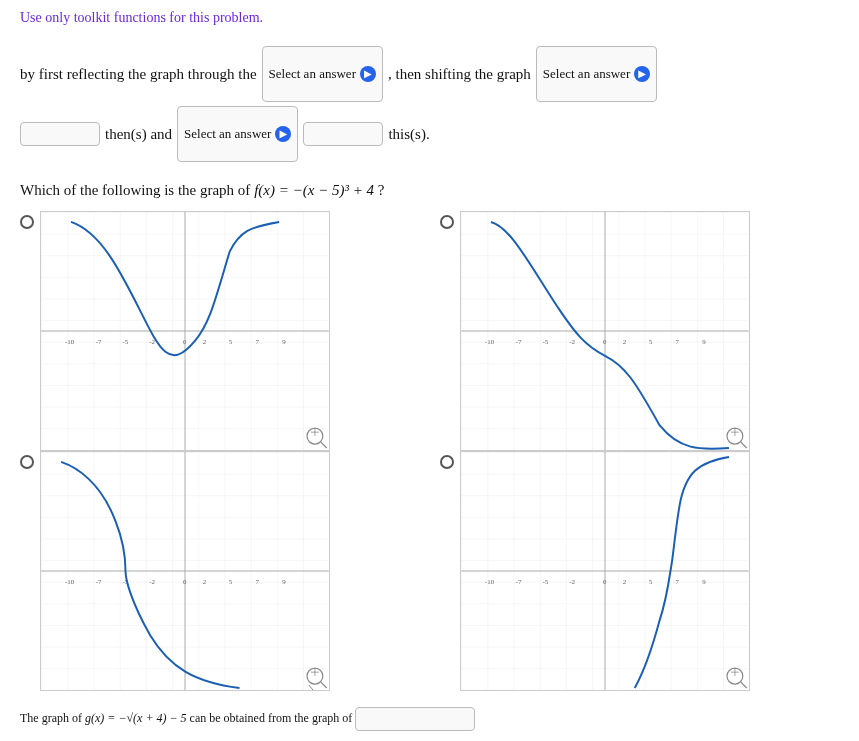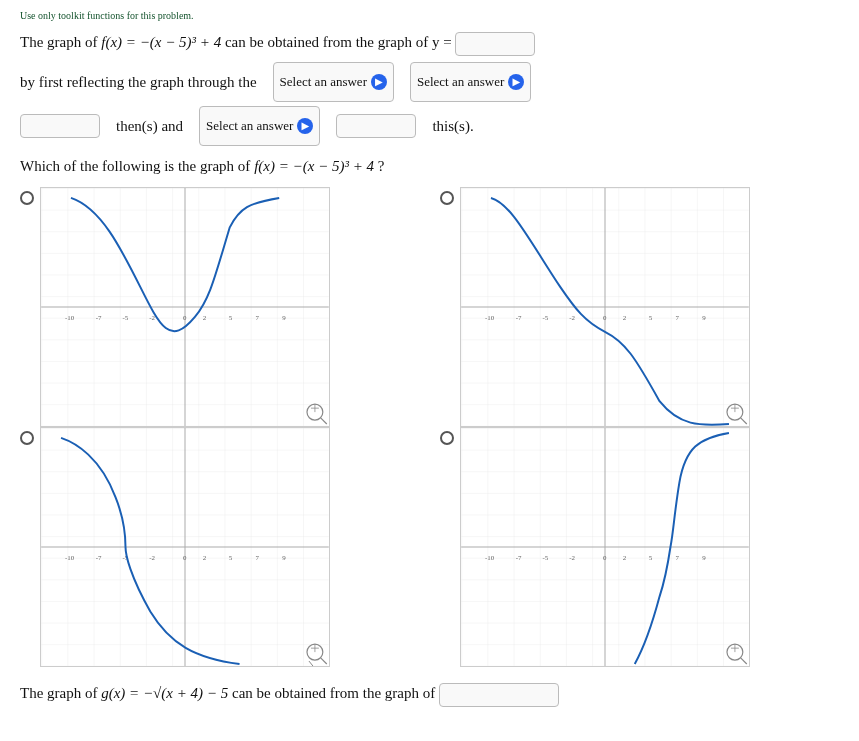--- a/index.html
+++ b/index.html
@@ -9,38 +9,38 @@
       width: 859px;
       min-height: 741px;
       overflow-x: hidden;
       font-size: 15px;
       color: #111;
     }
     .page {
       padding: 10px 20px 20px 20px;
     }
     .top-note {
-      font-size: 10px;
-      color: #14532d;
-      margin-bottom: 8px;
+      font-size: 14px;
+      color: #6d28d9;
+      margin-bottom: 20px;
     }
     .problem-text {
       font-size: 15px;
       line-height: 1.8;
       margin-bottom: 6px;
     }
     .math {
       font-style: italic;
     }
     .select-box {
       display: inline-flex;
       align-items: center;
       border: 1px solid #bbb;
       border-radius: 4px;
-      padding: 6px 6px;
+      padding: 14px 6px;
       font-size: 13px;
       background: #f9f9f9;
       cursor: pointer;
       gap: 4px;
       vertical-align: middle;
     }
     .select-box .arrow-icon {
       width: 16px;
       height: 16px;
       background: #2563eb;
@@ -58,27 +58,27 @@
       padding: 2px 8px;
       width: 80px;
       height: 24px;
       background: #f9f9f9;
       vertical-align: middle;
     }
     .row-line {
       display: flex;
       align-items: center;
       flex-wrap: wrap;
-      gap: 16px;
+      gap: 5px;
       margin-bottom: 4px;
       line-height: 2;
     }
     .question-title {
       font-size: 15px;
-      margin: 12px 0 12px 0;
+      margin: 20px 0 12px 0;
     }
     .graphs-container {
       display: grid;
       grid-template-columns: 1fr 1fr;
       gap: 0 20px;
       margin-bottom: 16px;
     }
     .graph-option {
       display: flex;
       align-items: flex-start;
@@ -100,44 +100,38 @@
       height: 240px;
       border: 1px solid #ccc;
       background: #fff;
       overflow: hidden;
     }
     .graph-canvas {
       width: 100%;
       height: 100%;
     }
     .bottom-text {
-      font-size: 15px;
+      font-size: 12px;
       margin-top: 8px;
     }
   </style>
 </head>
 <body>
 
 <div class="page">
   <div class="top-note">Use only toolkit functions for this problem.</div>
 
-  <div class="problem-text">
-    <span>The graph of </span>
-    <span class="math">f(x) = −(x − 5)³ + 4</span>
-    <span> can be obtained from the graph of </span>
-    <span>y =</span>
-    <span class="input-box"></span>
-  </div>
 
   <div class="row-line">
     <span>by first reflecting the graph through the</span>
     <div class="select-box">
       <span>Select an answer</span>
       <span class="arrow-icon">▶</span>
     </div>
+    <span>, then shifting the graph</span>
     <div class="select-box">
       <span>Select an answer</span>
       <span class="arrow-icon">▶</span>
     </div>
   </div>
 
   <div class="row-line">
     <span class="input-box"></span>
     <span>then(s) and</span>
     <div class="select-box">

